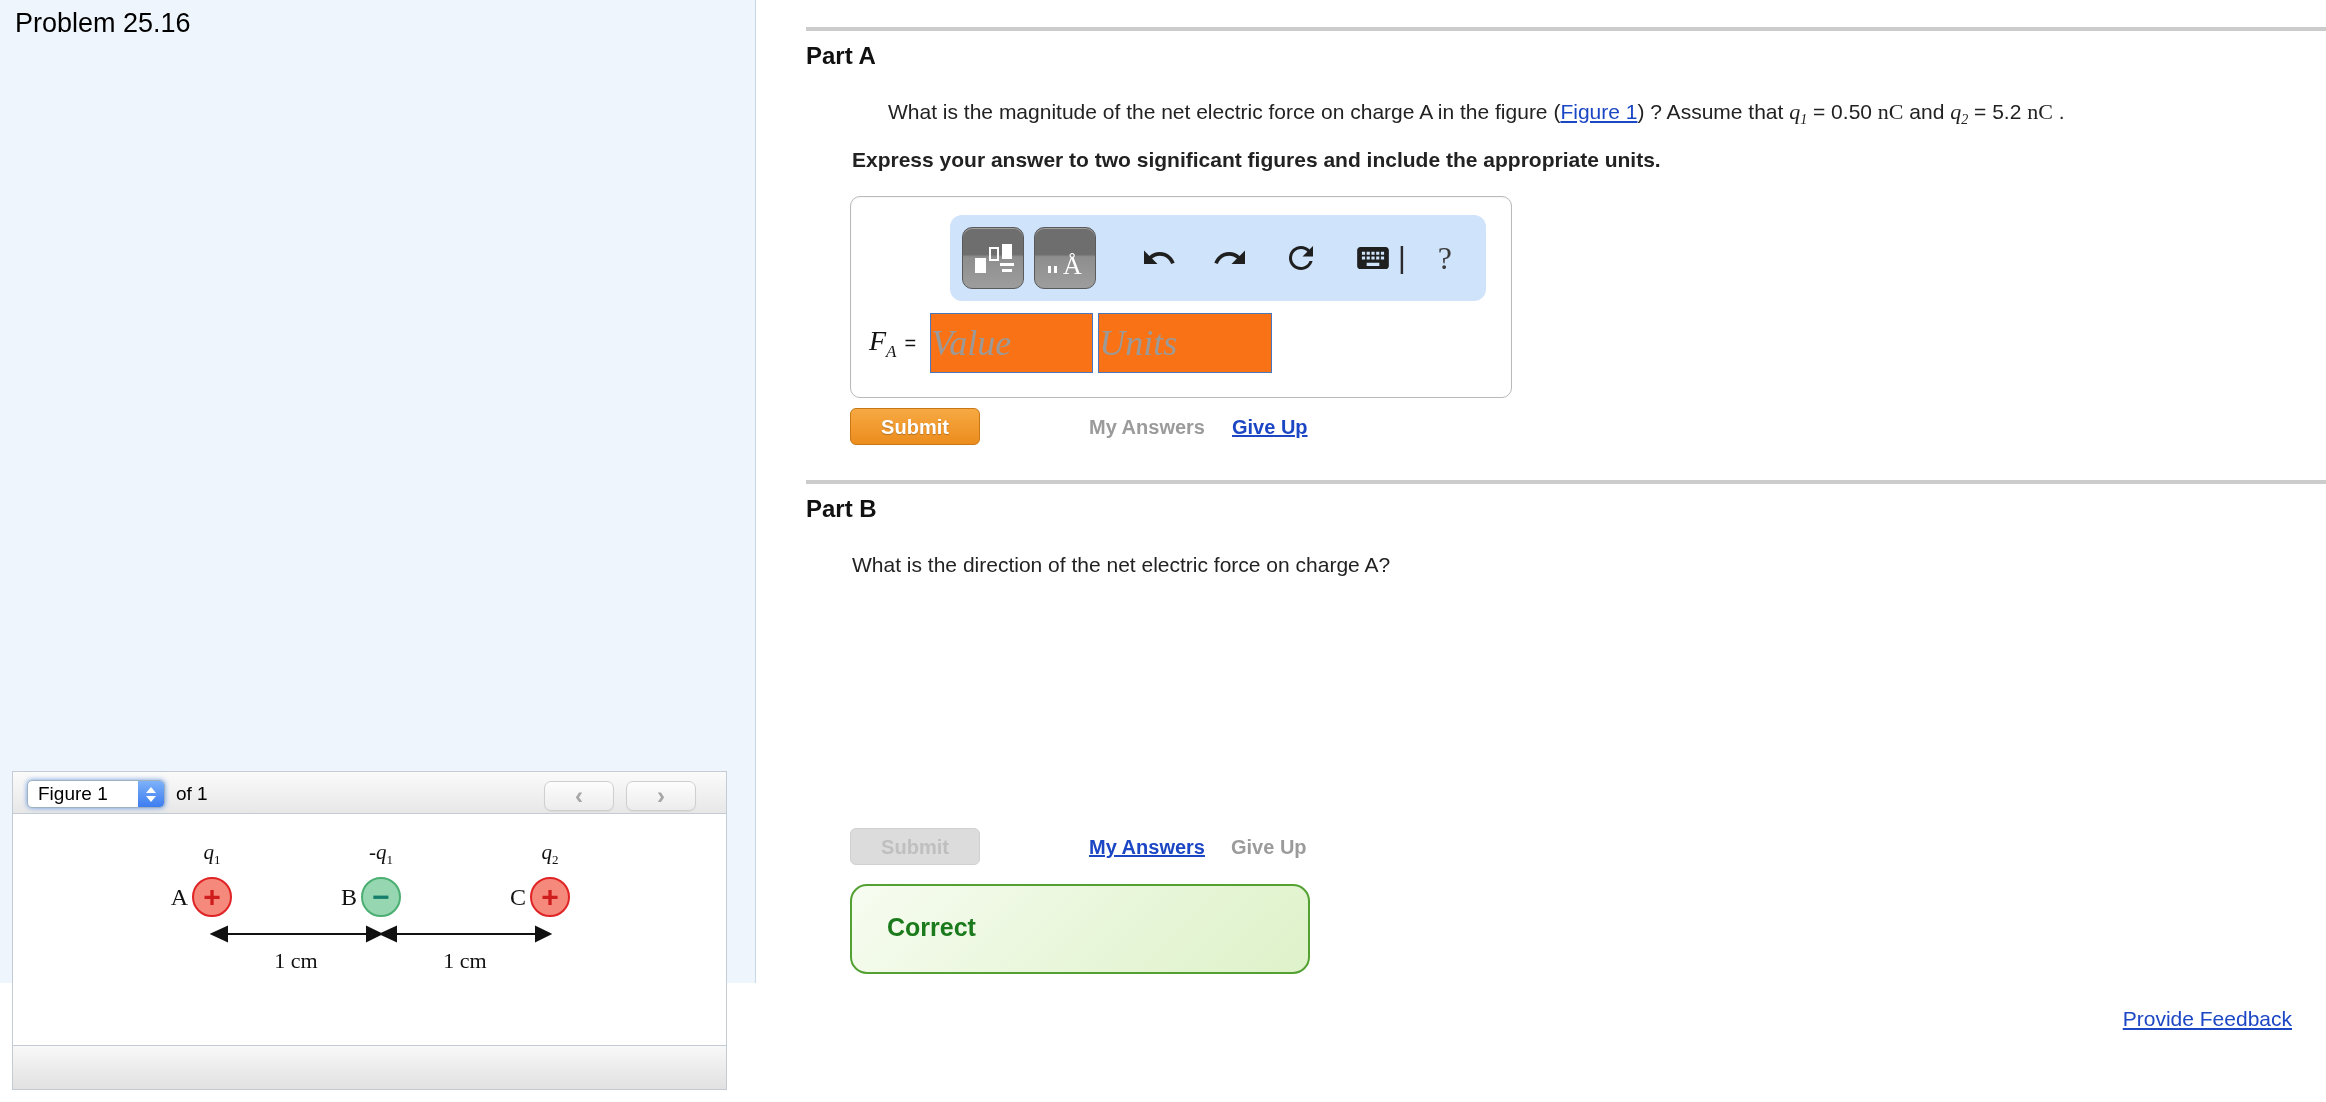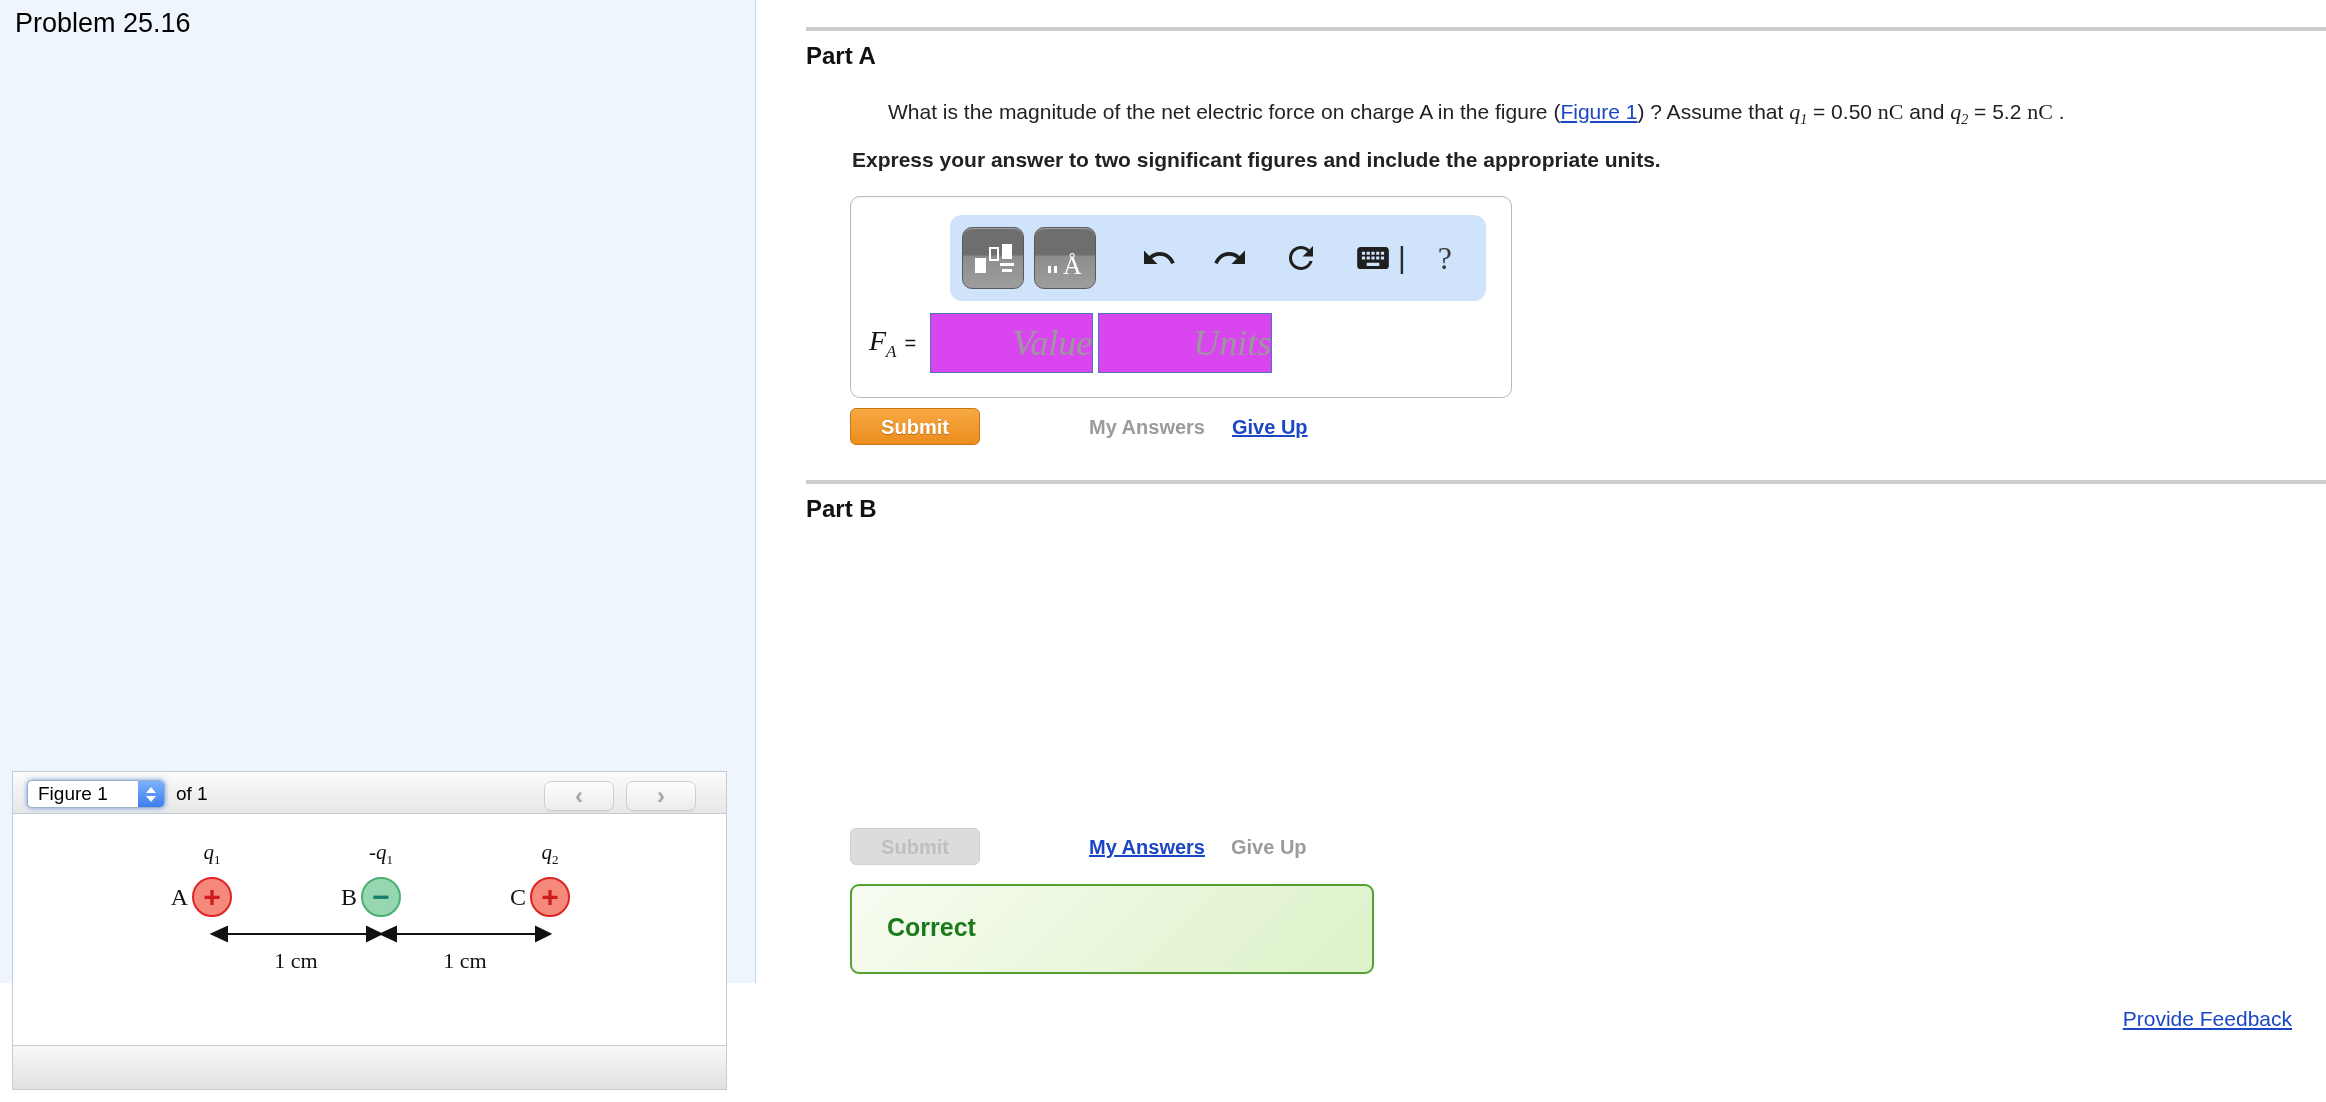--- a/index.html
+++ b/index.html
@@ -101,23 +101,23 @@
     display:flex; align-items:center; justify-content:center;
   }
   .tb-icon { margin-left:35px; cursor:pointer; display:flex; align-items:center; }
   .tb-sep { font-size:30px; color:#2a2a2a; margin-left:6px; }
   .tb-help { font-size:32px; color:#3a3a3a; margin-left:32px; cursor:pointer; font-family:"Liberation Serif",serif; }
   .fa-row { position:absolute; left:18px; top:116px; display:flex; align-items:center; }
   .fa-label { font-family:"Liberation Serif",serif; font-style:italic; font-size:28px; color:#111; }
   .fa-label sub { font-size:17px; }
   .fa-eq { font-size:20px; margin-left:8px; color:#111; }
   .ans-input {
-    height:60px; border:1px solid #4a76c0; background:#d946ef; margin-left:14px;
+    height:60px; border:1px solid #4a76c0; background:#f97316; margin-left:14px;
     font-family:"Liberation Serif",serif; font-style:italic; font-size:36px;
-    color:#333; text-align:right; outline:none;
+    color:#333; text-align:left; outline:none;
   }
   .ans-input.units { margin-left:5px; }
   .ans-input::placeholder { color:#9a9a9a; font-style:italic; opacity:1; }
   .val-w { width:163px; } .unit-w { width:174px; }
 
   
   .submit-btn {
     position:absolute; left:93px; width:130px; height:37px; border-radius:6px;
     font-size:20px; font-weight:bold; color:#fff; text-align:center; line-height:36px;
     background:linear-gradient(#f7a943,#ec8c1d); border:1px solid #c97714;
@@ -144,22 +144,22 @@
     border:1px solid #c2c2c2; background:linear-gradient(#fff,#ececec);
     box-shadow:inset 0 1px 2px rgba(0,0,0,.12);
     display:flex; align-items:center; justify-content:center;
   }
   .radio-row.checked .rb::after { content:""; width:8px; height:8px; border-radius:50%; background:#8c8c8c; }
   .radio-row .rb-label { margin-left:12px; font-size:21px; color:#111; }
   .rr0 { top:26px; } .rr1 { top:69px; } .rr2 { top:112px; } .rr3 { top:155px; }
 
   
   .correct-box {
-    position:absolute; left:93px; top:884px; width:524px; height:90px;
-    border:2px solid #53a132; border-radius:9px;
+    position:absolute; left:93px; top:884px; width:460px; height:90px;
+    border:2px solid #53a132; border-radius:17px;
     background:linear-gradient(135deg,#f7fcf1 0%,#e8f6d9 55%,#def2ca 100%);
   }
   .correct-text { position:absolute; left:35px; top:27px; font-size:25px; font-weight:bold; color:#1b7a1b; }
 
   .provide-feedback {
     position:absolute; right:34px; top:1007px; font-size:21px;
     color:#1b46c4; text-decoration:underline; cursor:pointer;
   }
 </style>
 </head>
@@ -286,20 +286,21 @@
     </div>
   </div>
 
   <div class="submit-btn pa-submit">Submit</div>
   <span class="action-link gray-link pa-myans">My Answers</span>
   <span class="action-link blue-link pa-giveup">Give Up</span>
 
   <div class="rule r2"></div>
 
   <div class="part-header pb-header">Part B</div>
+  <div class="q-text pb-q">What is the direction of the net electric force on charge A?</div>
 
 
   <div class="submit-btn disabled pb-submit">Submit</div>
   <span class="action-link blue-link pb-myans">My Answers</span>
   <span class="action-link gray-link pb-giveup">Give Up</span>
 
   <div class="correct-box">
     <div class="correct-text">Correct</div>
   </div>
 

